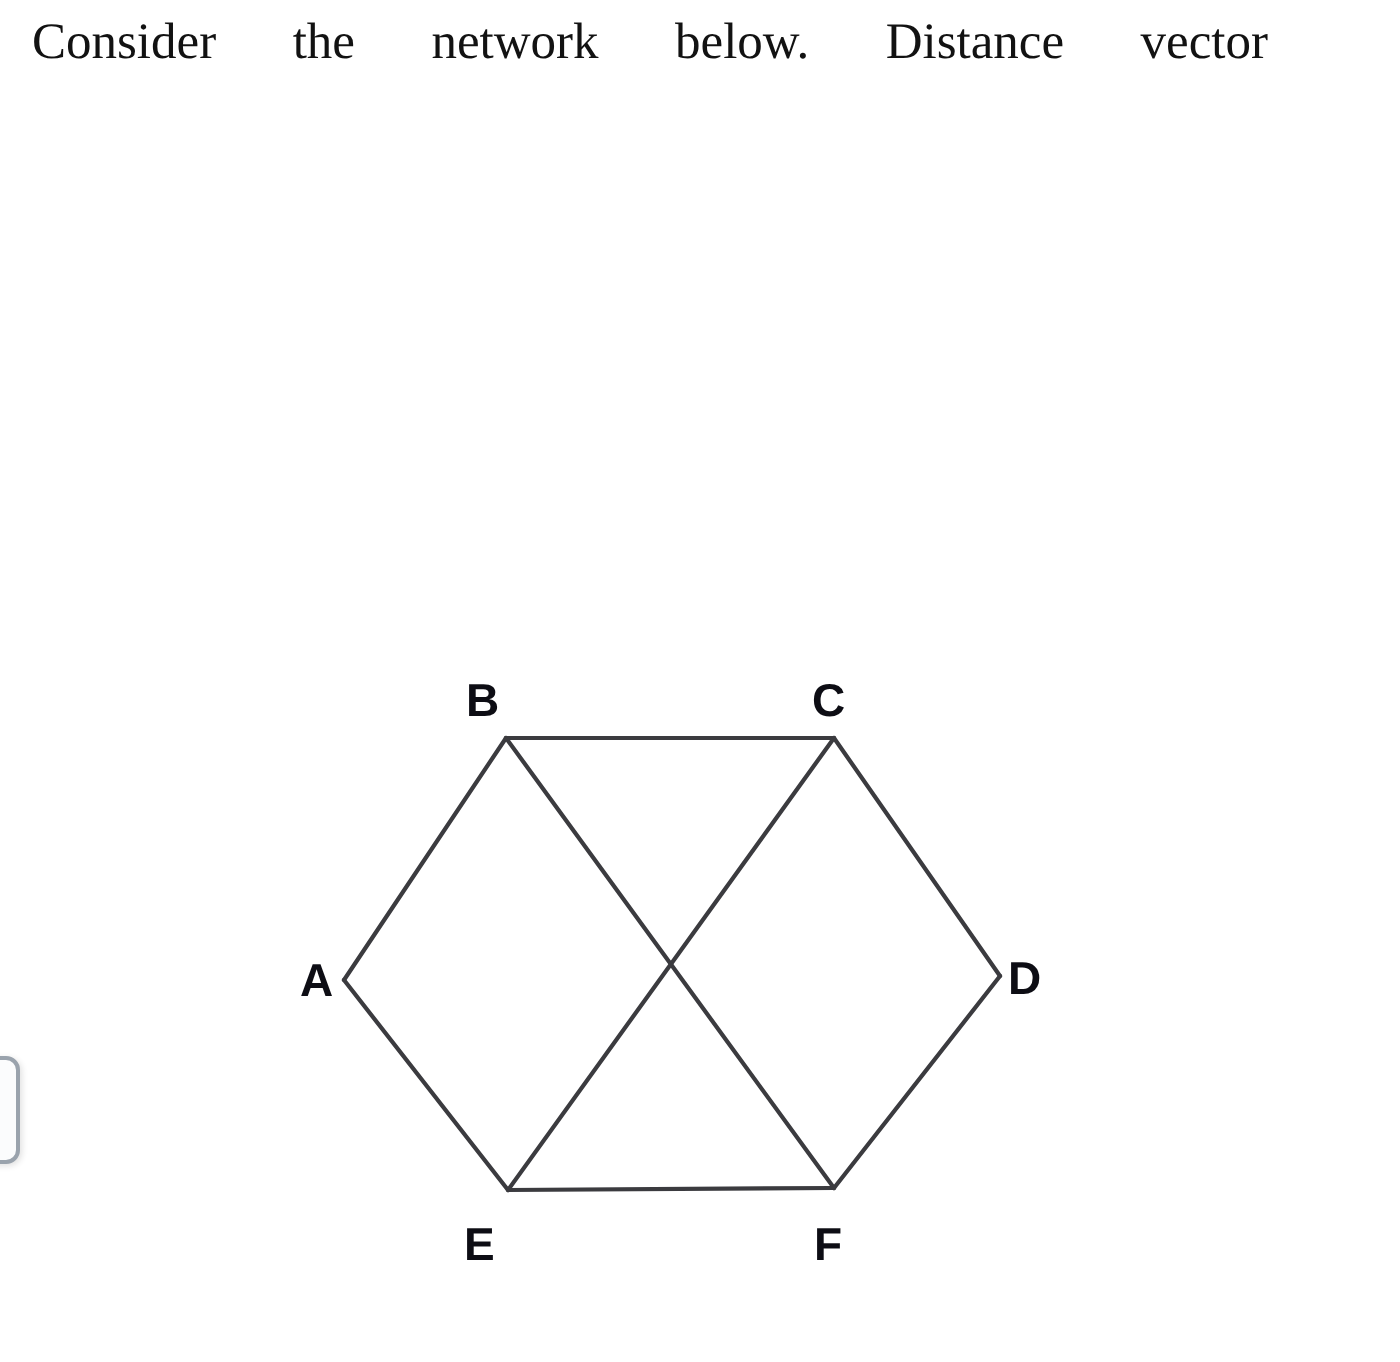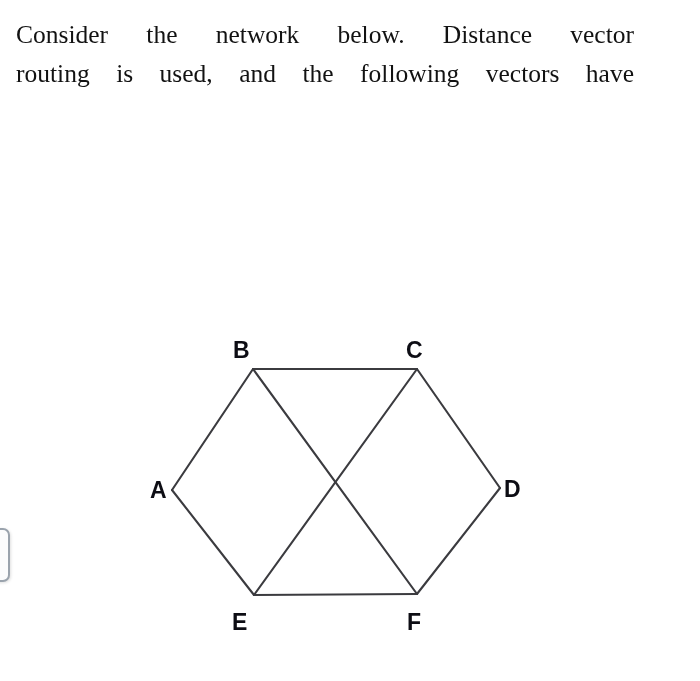--- a/index.html
+++ b/index.html
@@ -13,21 +13,21 @@
     position: relative;
     overflow: hidden;
     font-family: "Liberation Serif", "DejaVu Serif", serif;
     color: #111111;
   }
 
   
   #question-block {
     position: absolute;
     left: 16px;
-    top: 15px;
+    top: 1px;
     width: 618px;
     text-align: justify;
     text-justify: inter-word;
     font-size: 25.5px;
     line-height: 39px;
     color: #121212;
   }
   #question-block .ln {
     display: block;
     text-align: justify;
@@ -78,21 +78,20 @@
     font-weight: bold;
     font-size: 23px;
     fill: #0d0d14;
   }
 </style>
 </head>
 <body>
 
 <div id="question-block">
     <span class="ln"><span>Consider the network below. Distance vector</span></span>
-    <span class="ln"><span>routing is used, and the following vectors have</span></span>
   </div>
 
 <div id="side-card" style="border-color: rgb(154, 163, 173); background: rgb(251, 252, 253);"></div>
 
 <div id="network-diagram">
   <svg id="network-svg" viewBox="0 0 440 330">
     <g id="edges-group">
         <line x1="52" y1="160" x2="133" y2="39" class="edge-line" stroke="#3b3b3f"></line>
         <line x1="133" y1="39" x2="297" y2="39" class="edge-line" stroke="#3b3b3f"></line>
         <line x1="297" y1="39" x2="380" y2="158" class="edge-line" stroke="#3b3b3f"></line>

